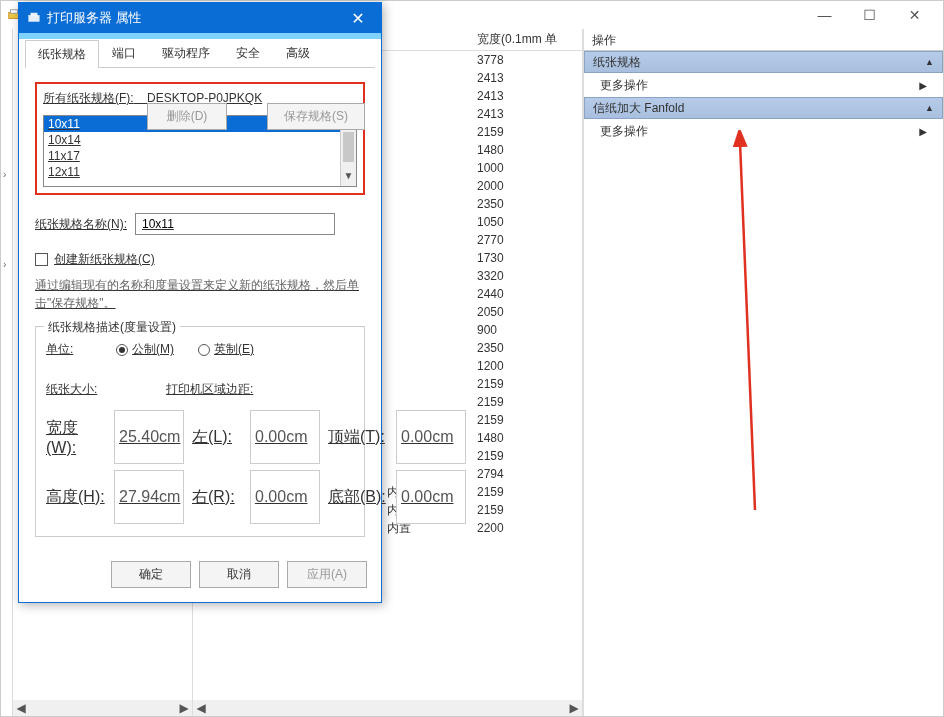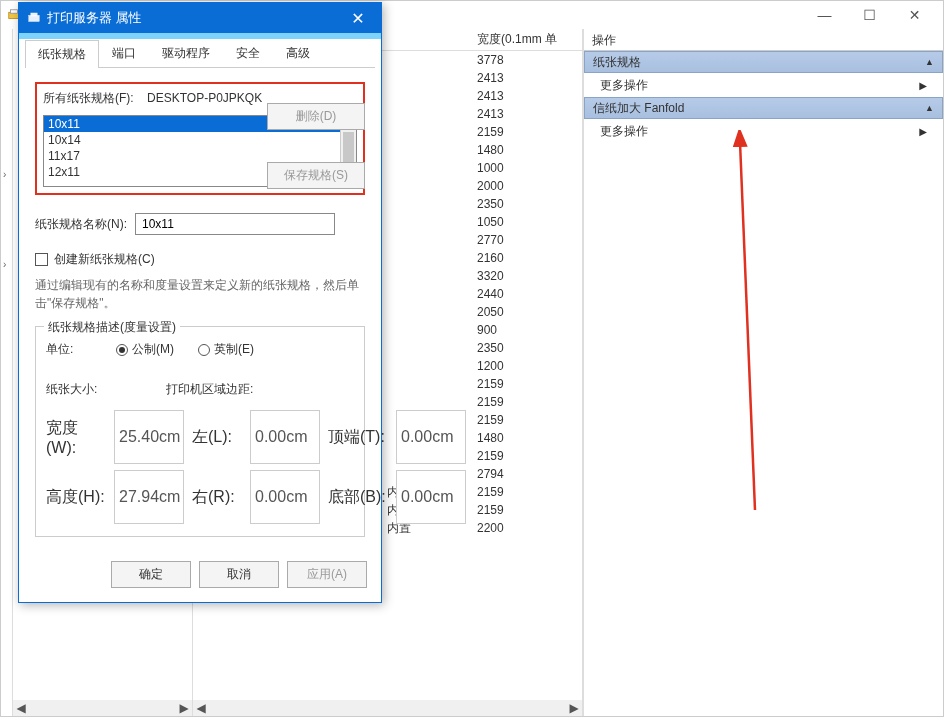--- a/index.html
+++ b/index.html
@@ -48,21 +48,21 @@
 .dialog { position: absolute; top: 2px; left: 18px; width: 364px; background: #7dd3fc; border: 1px solid #0a6dd6; box-shadow: 2px 2px 10px rgba(0,0,0,0.3); z-index: 10; }
 .dlg-title { height: 30px; background: #0a6dd6; color: #fff; display: flex; align-items: center; justify-content: space-between; padding: 0 8px; font-size: 13px; }
 .dlg-title-left { display: flex; align-items: center; gap: 6px; }
 .dlg-close { width: 30px; text-align: center; font-size: 16px; cursor: default; }
 .dlg-body { background: #fff; padding: 0; }
 
 .tabs { display: flex; border-bottom: 1px solid #ccc; margin: 6px 6px 0 6px; }
 .tab { padding: 5px 12px; font-size: 12px; border: 1px solid transparent; border-bottom: none; cursor: default; }
 .tab.active { border-color: #ccc; background: #fff; position: relative; top: 1px; }
 
-.dlg-inner { padding: 14px 16px; }
+.dlg-inner { padding: 14px 16px; text-decoration: underline; }
 .row { display: flex; align-items: center; margin-bottom: 8px; font-size: 12px; }
 .lbl { width: 100px; }
 
 .redbox { border: 2px solid #e03020; padding: 6px; margin-bottom: 12px; }
 .listbox { border: 1px solid #888; height: 72px; overflow: hidden; position: relative; background: #fff; }
 .listbox-item { padding: 1px 4px; font-size: 12px; }
 .listbox-item.sel { background: #0a6dd6; color: #fff; }
 .listbox-scroll { position: absolute; right: 0; top: 0; width: 16px; bottom: 0; background: #f0f0f0; border-left: 1px solid #ccc; }
 .listbox-scroll .up, .listbox-scroll .down { height: 16px; text-align: center; font-size: 10px; color: #555; }
 .listbox-scroll .thumb { height: 30px; background: #c8c8c8; margin: 0 2px; }
@@ -182,21 +182,21 @@
             <div class="grid-col3">1050</div>
           </div>
           <div class="grid-row">
             <div class="grid-col1"></div>
             <div class="grid-col2"></div>
             <div class="grid-col3">2770</div>
           </div>
           <div class="grid-row">
             <div class="grid-col1"></div>
             <div class="grid-col2"></div>
-            <div class="grid-col3">2160</div>
+            <div class="grid-col3">1730</div>
           </div>
           <div class="grid-row">
             <div class="grid-col1"></div>
             <div class="grid-col2"></div>
             <div class="grid-col3">3320</div>
           </div>
           <div class="grid-row">
             <div class="grid-col1"></div>
             <div class="grid-col2"></div>
             <div class="grid-col3">2440</div>
@@ -337,21 +337,21 @@
             <div class="listbox-item">11x17</div>
             <div class="listbox-item">12x11</div>
         <div class="listbox-scroll">
             <div class="up">▲</div>
             <div class="thumb"></div>
             <div class="down" style="position:absolute;bottom:0;width:100%;">▼</div>
           </div>
           </div>
       </div>
 
-      <div style="position:absolute; top:100px; right:16px; display:flex; flex-direction:column; gap:32px;">
+      <div style="position:absolute; top:100px; right:16px; display:flex; flex-direction:row; gap:40px;">
         <div class="btn disabled">删除(D)</div>
         <div class="btn disabled">保存规格(S)</div>
       </div>
 
       <div class="row" style="margin-top:18px;">
         <span class="lbl">纸张规格名称(N):</span>
         <input class="input" style="width: 200px;" value="10x11">
       </div>
 
       <div class="checkbox" style="margin:16px 0 6px 0;">

